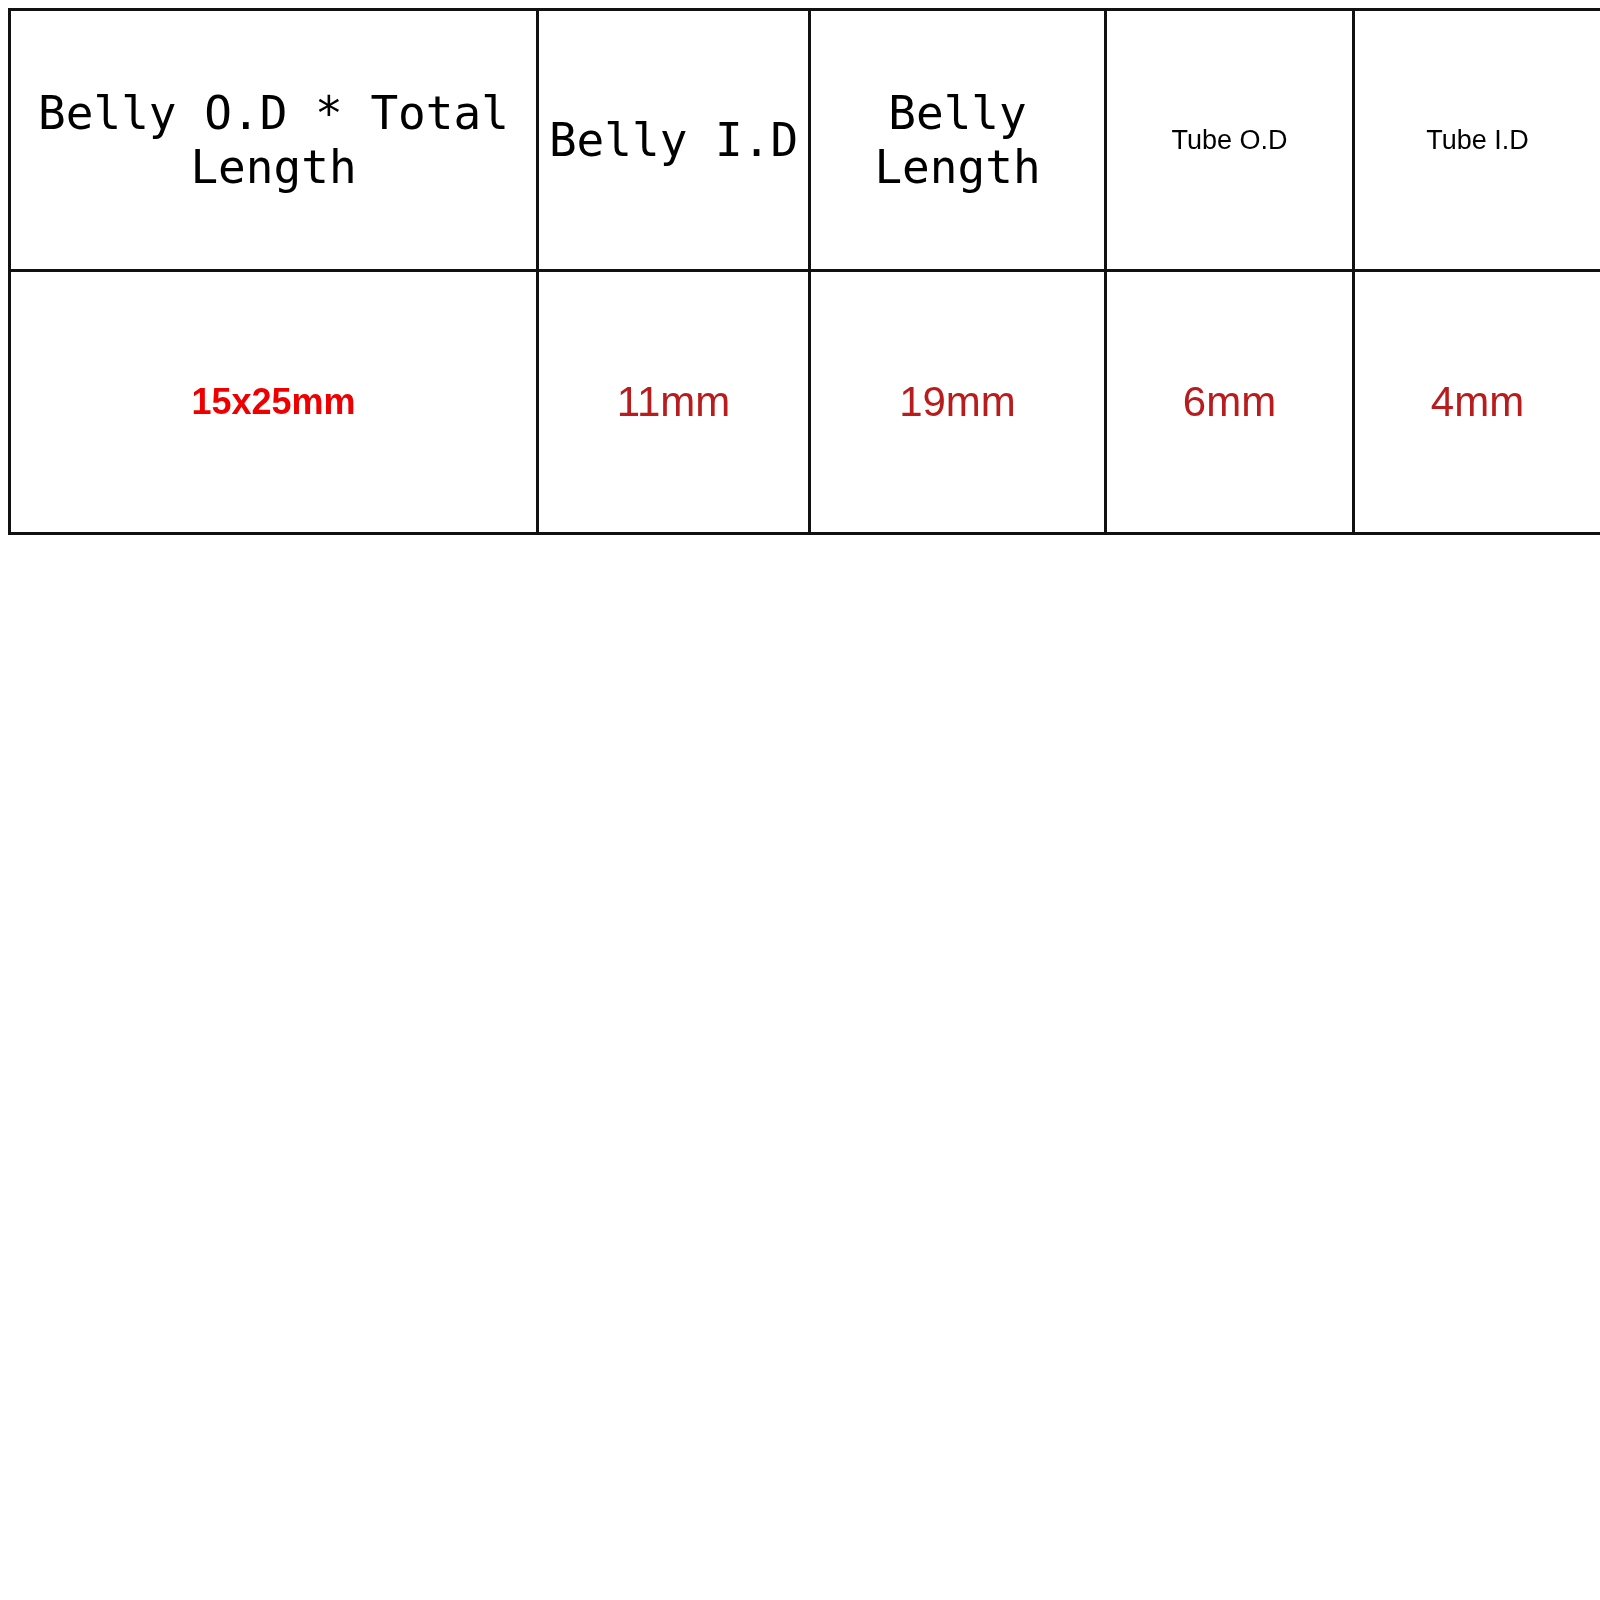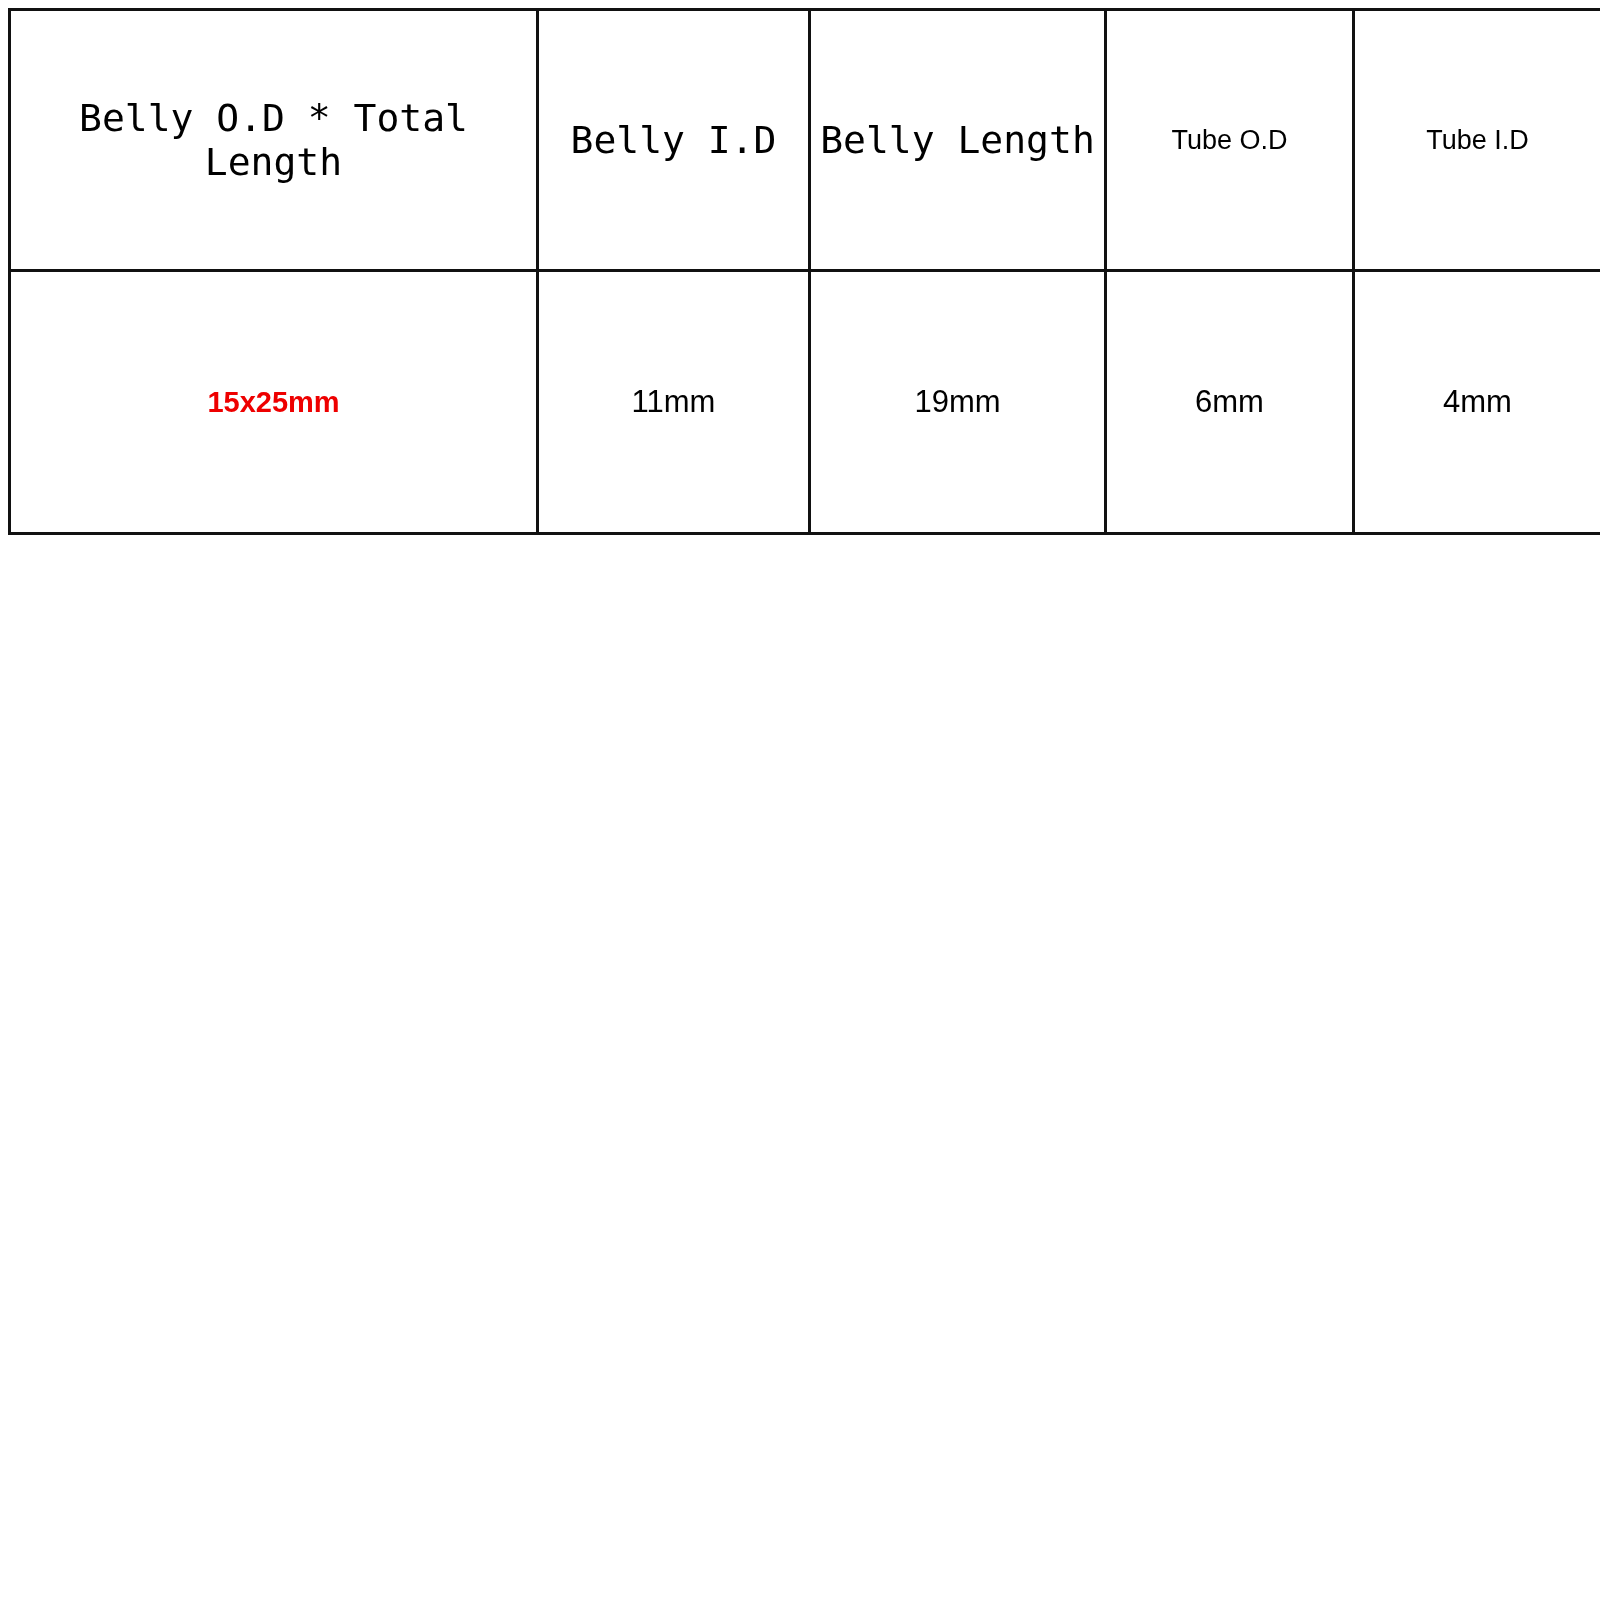--- a/index.html
+++ b/index.html
@@ -28,42 +28,42 @@
   
   col.c0 { width: 528px; }
   col.c1 { width: 272px; }
   col.c2 { width: 296px; }
   col.c3 { width: 248px; }
   col.c4 { width: 248px; }
 
   tr.header-row td {
     height: 258px;
     font-family: "DejaVu Sans Mono", "Liberation Mono", monospace;
-    font-size: 38px;
+    font-size: 46px;
     font-weight: 400;
     color: #000000;
     letter-spacing: 0px;
     vertical-align: middle;
     padding-bottom: 112px;
   }
   tr.header-row td.sans-head {
     font-family: "Liberation Sans", sans-serif;
     font-size: 27px;
     letter-spacing: 0px;
   }
 
   tr.data-row td {
     height: 260px;
-    font-size: 31px;
-    color: #000000;
+    font-size: 42px;
+    color: #b91c1c;
   }
   tr.data-row td.size-cell {
     color: #ee0000;
     font-weight: bold;
-    font-size: 29px;
+    font-size: 36px;
   }
 </style>
 </head>
 <body>
 
 <table id="spec-table">
   <colgroup>
     <col class="c0">
       <col class="c1">
       <col class="c2">

